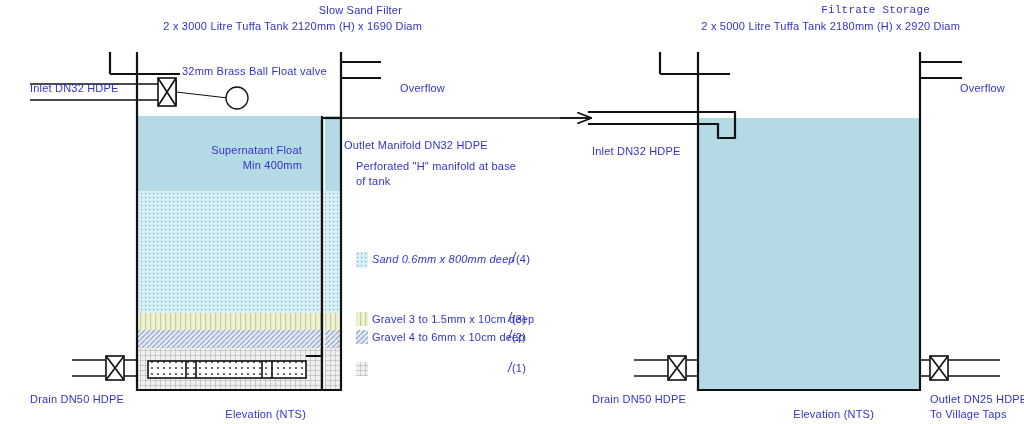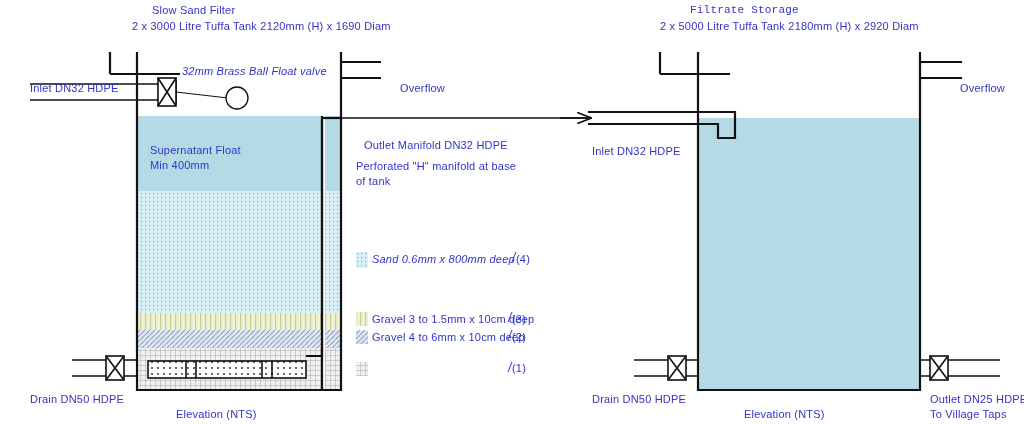--- a/index.html
+++ b/index.html
@@ -2,21 +2,21 @@
 <html><head>
 <meta charset="utf-8">
 <style>
   html,body{margin:0;padding:0;background:#ffffff;}
   body{width:1024px;height:424px;overflow:hidden;
        font-family:"Liberation Sans","DejaVu Sans",sans-serif;}
   #stage{position:relative;width:1024px;height:424px;}
   svg{position:absolute;left:0;top:0;}
   .lbl{position:absolute;color:#3333cc;font-size:11px;line-height:13px;
        white-space:pre;letter-spacing:.2px;}
-  .lbl.c{text-align:left;}
+  .lbl.c{text-align:right;}
   .title{font-size:11px;}
 </style>
 </head>
 <body>
 
 <div id="stage">
 
 <svg width="1024" height="424">
   <defs>
     <pattern id="pSand" width="4" height="4" patternUnits="userSpaceOnUse">
@@ -144,27 +144,27 @@
   </g>
 </svg>
 
 <div class="lbl c title" style="left:152px;top:4px;width:250px;">Slow Sand Filter</div>
 <div class="lbl c title" style="left:132px;top:20px;width:290px;">2 x 3000 Litre Tuffa Tank 2120mm (H) x 1690 Diam</div>
 
 <div class="lbl c title" style="left:690px;top:4px;width:240px;font-family:Liberation Mono, monospace;">Filtrate Storage</div>
 <div class="lbl c title" style="left:660px;top:20px;width:300px;">2 x 5000 Litre Tuffa Tank 2180mm (H) x 2920 Diam</div>
 
 <div class="lbl" style="left:30px;top:82px;">Inlet DN32 HDPE</div>
-<div class="lbl" style="left:182px;top:65px;font-style:italic;">32mm Brass Ball Float valve</div>
+<div class="lbl" style="left:182px;top:65px;">32mm Brass Ball Float valve</div>
 <div class="lbl" style="left:400px;top:82px;">Overflow</div>
 
 <div class="lbl c" style="left:150px;top:144px;width:152px;">Supernatant Float</div>
 <div class="lbl c" style="left:150px;top:159px;width:152px;">Min 400mm</div>
 
-<div class="lbl" style="left:364px;top:139px;">Outlet Manifold DN32 HDPE</div>
+<div class="lbl" style="left:344px;top:139px;">Outlet Manifold DN32 HDPE</div>
 <div class="lbl" style="left:356px;top:160px;">Perforated "H" manifold at base</div>
 <div class="lbl" style="left:356px;top:175px;">of tank</div>
 
 <div class="lbl" style="left:592px;top:145px;">Inlet DN32 HDPE</div>
 <div class="lbl" style="left:960px;top:82px;">Overflow</div>
 
 <div class="lbl" style="left:372px;top:253px;font-style:italic;">Sand 0.6mm x 800mm deep</div>
 <div class="lbl" style="left:516px;top:253px;">(4)</div>
 
 <div class="lbl" style="left:372px;top:313px;">Gravel 3 to 1.5mm x 10cm deep</div>

